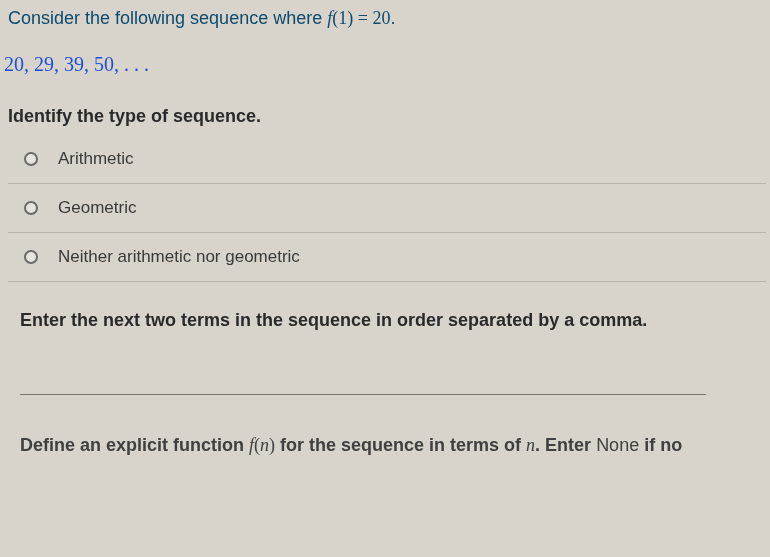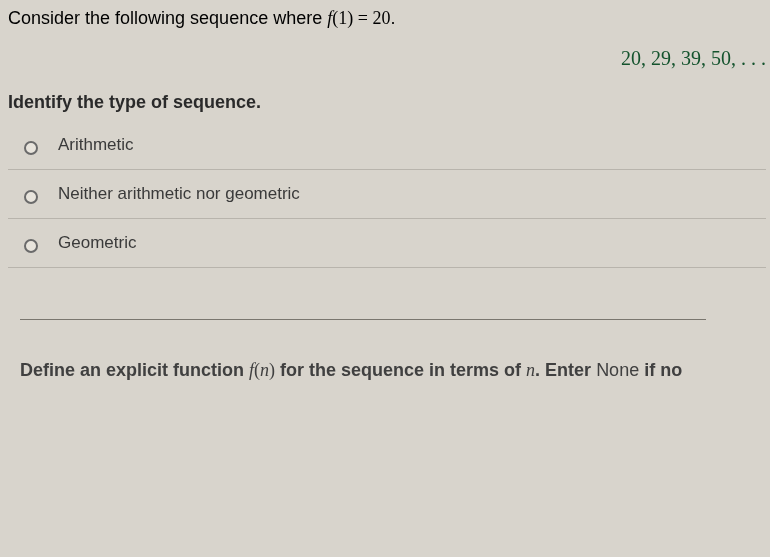--- a/index.html
+++ b/index.html
@@ -13,52 +13,52 @@
       background: #d8d4cc;
       font-family: Arial, sans-serif;
       color: #2a2a2a;
       overflow: hidden;
     }
     .container {
       padding: 8px 4px;
     }
     .prompt-line {
       font-size: 18px;
-      color: #000000;
-      margin-bottom: 18px;
+      color: #0c4a6e;
+      margin-bottom: 24px;
       padding-left: 4px;
     }
     .prompt-line .math {
       font-family: 'Times New Roman', serif;
       font-style: italic;
     }
     .prompt-line .math .paren {
       font-style: normal;
     }
     .sequence-display {
-      text-align: right;
+      text-align: left;
       font-size: 20px;
       font-family: 'Times New Roman', serif;
-      color: #14532d;
-      margin-bottom: 22px;
+      color: #1d4ed8;
+      margin-bottom: 30px;
     }
     .question-text {
       font-size: 18px;
       font-weight: bold;
       color: #2a2a2a;
       margin-bottom: 8px;
       padding-left: 4px;
     }
     .options {
       padding-left: 4px;
       margin-bottom: 28px;
     }
     .option-row {
       display: flex;
-      align-items: flex-end;
+      align-items: center;
       padding: 14px 16px;
       border-bottom: 1px solid #b8b4ac;
       font-size: 17px;
       color: #3a3a3a;
       cursor: pointer;
     }
     .radio-circle {
       width: 14px;
       height: 14px;
       border: 2px solid #6a6a6a;
@@ -111,27 +111,28 @@
 
   <div class="question-text">Identify the type of sequence.</div>
 
   <div class="options">
     <div class="option-row">
       <span class="radio-circle"></span>
       <span>Arithmetic</span>
     </div>
     <div class="option-row">
       <span class="radio-circle"></span>
-      <span>Neither arithmetic nor geometric</span>
+      <span>Geometric</span>
     </div>
     <div class="option-row">
       <span class="radio-circle"></span>
-      <span>Geometric</span>
+      <span>Neither arithmetic nor geometric</span>
     </div>
   </div>
 
+  <div class="instruction-text">Enter the next two terms in the sequence in order separated by a comma.</div>
 
   <div class="input-line"></div>
 
   <div class="define-text">
     <span>Define an explicit function </span><span class="math"><span>f</span><span class="paren">(</span><span>n</span><span class="paren">)</span></span><span> for the sequence in terms of </span><span class="math">n</span><span>. Enter </span><span class="none-word">None</span><span> if no</span>
   </div>
 </div>
 
 </body></html>

